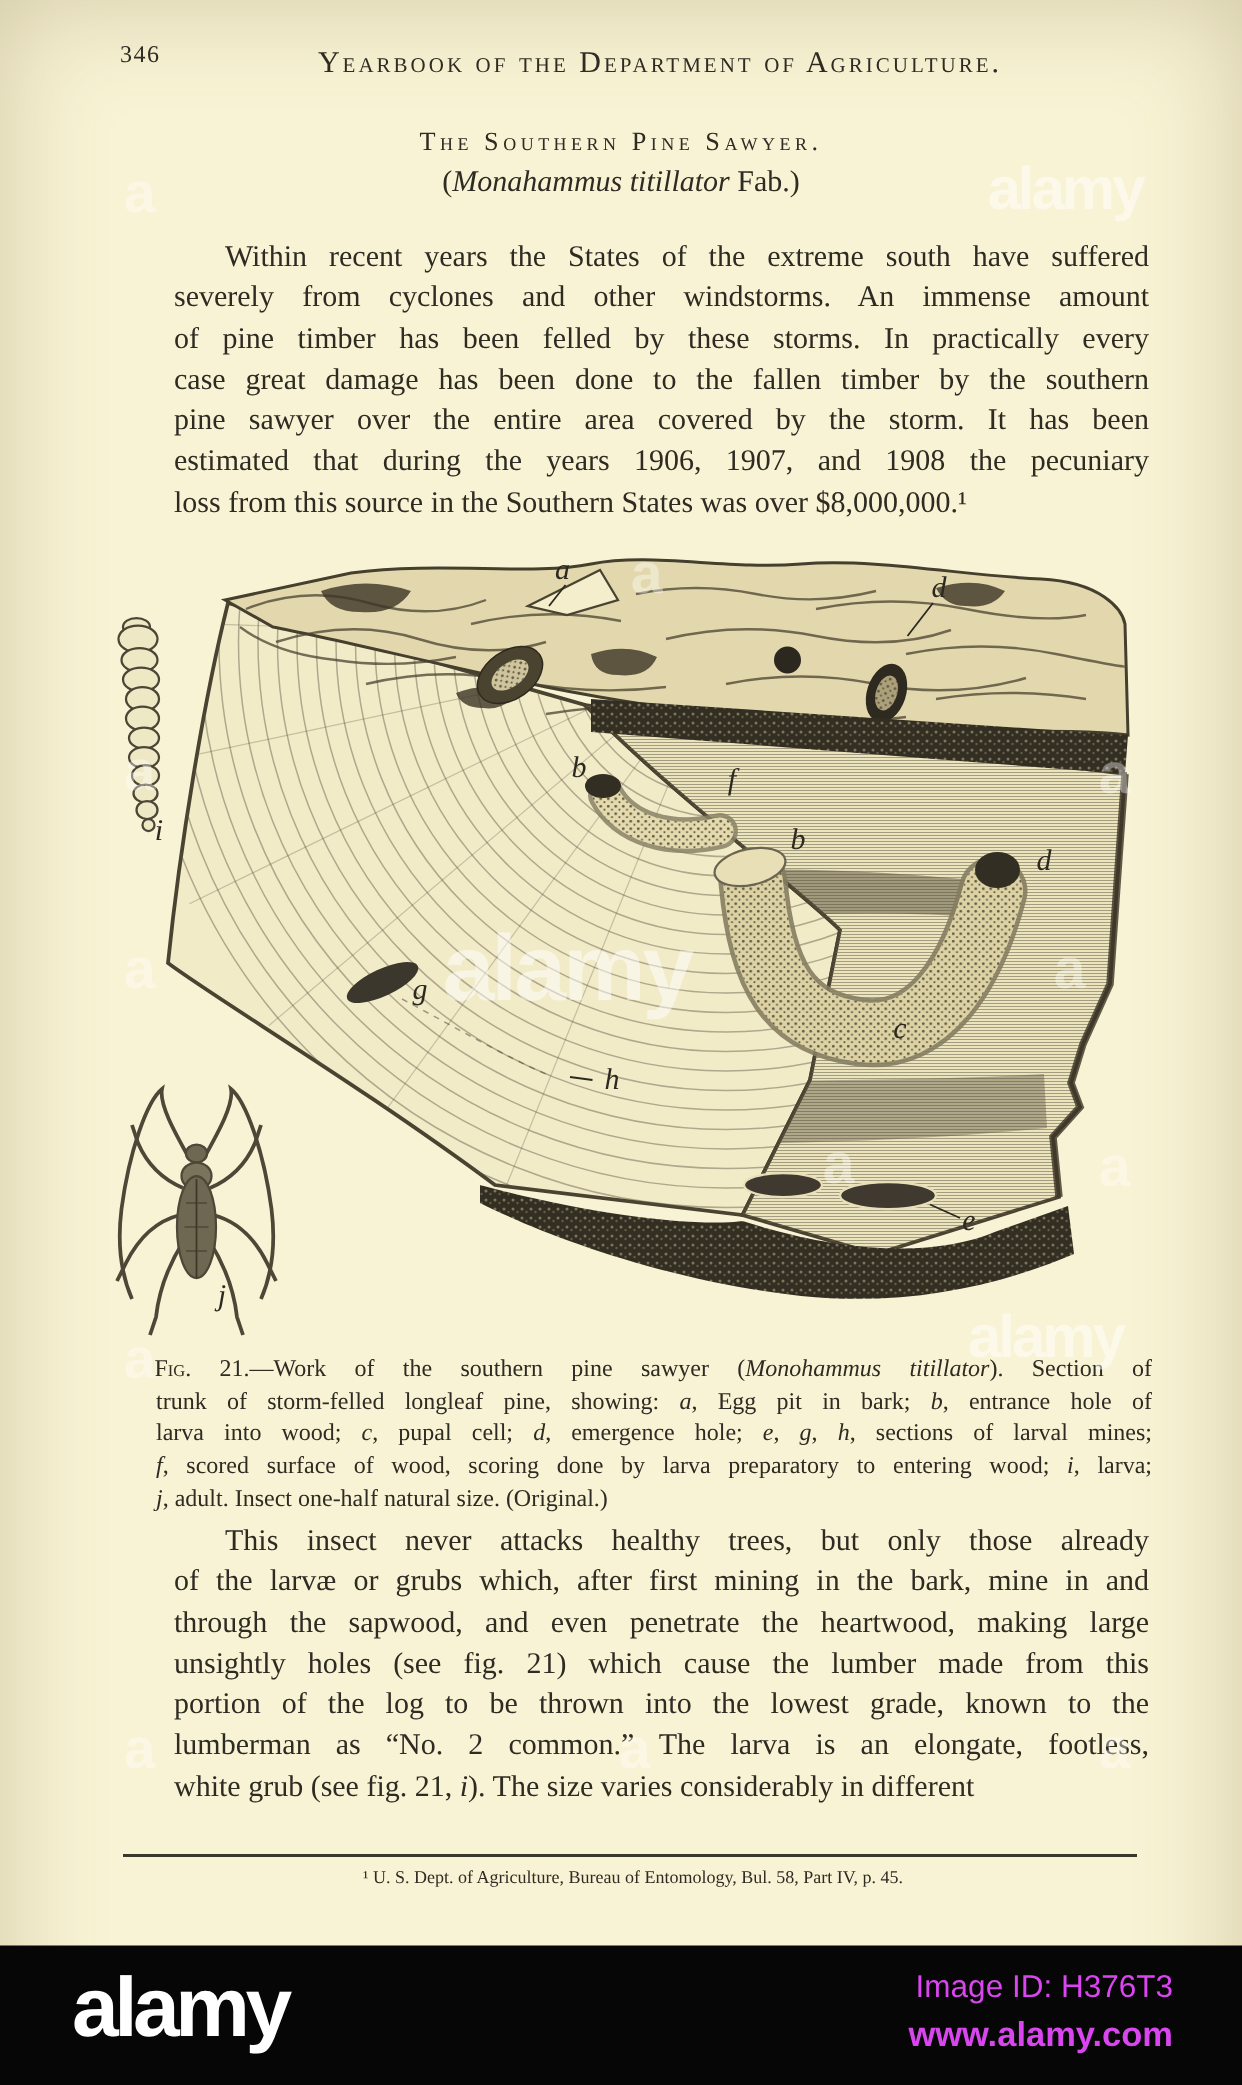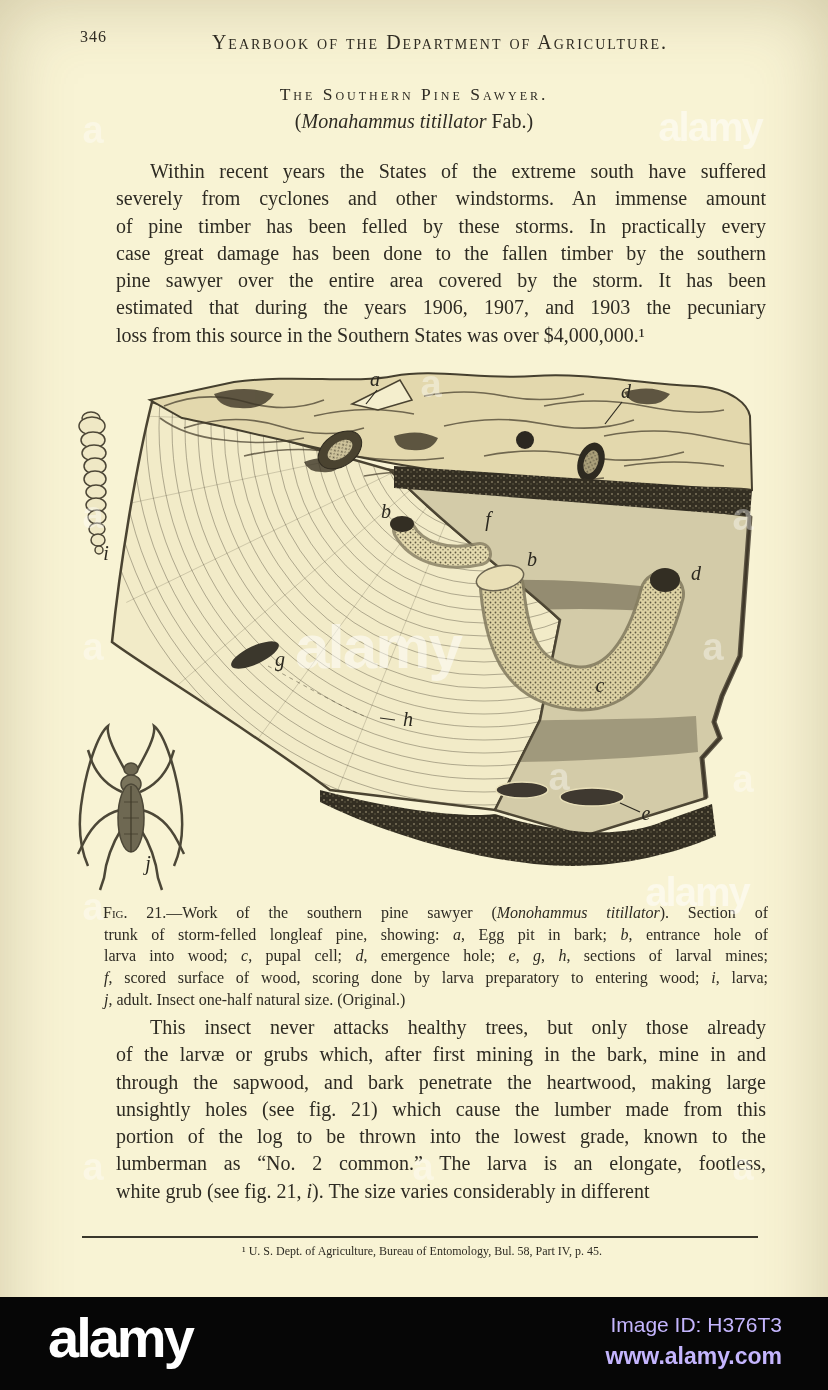--- a/index.html
+++ b/index.html
@@ -22,21 +22,21 @@
   .caption .jline{text-align:justify;text-align-last:justify;overflow:hidden;height:21.7px;}
   .caption .jline:not(.first){padding-left:24px;}
   .caption .jline.last{text-align-last:left;}
   .sc{font-variant:small-caps;margin-left:23px;}
   .rule{top:1236px;left:82px;width:676px;height:2px;background:#3a372c;}
   .footnote{top:1244px;left:78px;width:688px;text-align:center;font-size:12px;}
   
   .bar{top:1297px;left:0;width:828px;height:93px;background:#060606;z-index:7;}
   .bar .logo{position:absolute;left:48px;top:8px;color:#fff;font-family:"Liberation Sans","DejaVu Sans",sans-serif;
              font-weight:700;font-size:56px;letter-spacing:-3px;}
-  .bar .rt{position:absolute;right:46px;top:16px;text-align:right;color:#c4b5fd;
+  .bar .rt{position:absolute;right:46px;top:16px;text-align:right;color:#d946ef;
            font-family:"Liberation Sans","DejaVu Sans",sans-serif;}
   .bar .rt .id{font-size:21px;font-weight:400;}
   .bar .rt .url{font-size:23px;font-weight:700;margin-top:6px;}
   
   #wm{position:absolute;inset:0 0 93px 0;z-index:5;pointer-events:none;overflow:hidden;}
   .wm-word,.wm-a{position:absolute;transform:translate(-50%,-50%);color:rgba(255,255,255,.5);
            font-family:"Liberation Sans","DejaVu Sans",sans-serif;font-weight:700;letter-spacing:-2px;}
   .wm-a{font-size:38px;color:rgba(255,255,255,.38);}
   
   #figsvg{top:366px;left:64px;z-index:1;}
@@ -52,22 +52,22 @@
 
   <div class="abs title">The Southern Pine Sawyer.</div>
   <div class="abs subtitle">(<i>Monahammus titillator</i> Fab.)</div>
 
   <div class="abs para" style="top:158px">
       <div class="jline first">Within recent years the States of the extreme south have suffered</div>
       <div class="jline">severely from cyclones and other windstorms.  An immense amount</div>
       <div class="jline">of pine timber has been felled by these storms.  In practically every</div>
       <div class="jline">case great damage has been done to the fallen timber by the southern</div>
       <div class="jline">pine sawyer over the entire area covered by the storm.  It has been</div>
-      <div class="jline">estimated that during the years 1906, 1907, and 1903 the pecuniary</div>
-      <div class="jline last">loss from this source in the Southern States was over $4,000,000.¹</div>
+      <div class="jline">estimated that during the years 1906, 1907, and 1908 the pecuniary</div>
+      <div class="jline last">loss from this source in the Southern States was over $8,000,000.¹</div>
     </div>
 
   <svg id="figsvg" class="abs" width="700" height="535" viewBox="0 0 700 535">
     <defs>
       <pattern id="grain" width="6" height="4" patternUnits="userSpaceOnUse">
         <path d="M0,1 H6 M0,3 H6" stroke="#6b6450" stroke-width="0.7" opacity="0.8" fill="none"></path>
       </pattern>
       <pattern id="stip" width="5" height="5" patternUnits="userSpaceOnUse">
         <circle cx="1.5" cy="1.5" r="0.9" fill="#5c5540"></circle>
           <circle cx="4" cy="3.8" r="0.7" fill="#5c5540"></circle>
@@ -259,21 +259,21 @@
       <div class="jline first"><span class="sc">Fig.</span> 21.—Work of the southern pine sawyer (<i>Monohammus titillator</i>).  Section of</div>
       <div class="jline">trunk of storm-felled longleaf pine, showing: <i>a</i>, Egg pit in bark; <i>b</i>, entrance hole of</div>
       <div class="jline">larva into wood; <i>c</i>, pupal cell; <i>d</i>, emergence hole; <i>e</i>, <i>g</i>, <i>h</i>, sections of larval mines;</div>
       <div class="jline"><i>f</i>, scored surface of wood, scoring done by larva preparatory to entering wood; <i>i</i>, larva;</div>
       <div class="jline last"><i>j</i>, adult.  Insect one-half natural size.  (Original.)</div>
     </div>
 
   <div class="abs para" style="top:1014px">
       <div class="jline first">This insect never attacks healthy trees, but only those already</div>
       <div class="jline">of the larvæ or grubs which, after first mining in the bark, mine in and</div>
-      <div class="jline">through the sapwood, and bark penetrate the heartwood, making large</div>
+      <div class="jline">through the sapwood, and even penetrate the heartwood, making large</div>
       <div class="jline">unsightly holes (see fig. 21) which cause the lumber made from this</div>
       <div class="jline">portion of the log to be thrown into the lowest grade, known to the</div>
       <div class="jline">lumberman as “No. 2 common.”  The larva is an elongate, footless,</div>
       <div class="jline last">white grub (see fig. 21, <i>i</i>).  The size varies considerably in different</div>
     </div>
 
   <div class="abs rule"></div>
   <div class="abs footnote">¹ U. S. Dept. of Agriculture, Bureau of Entomology, Bul. 58, Part IV, p. 45.</div>
 
   <div id="wm">

